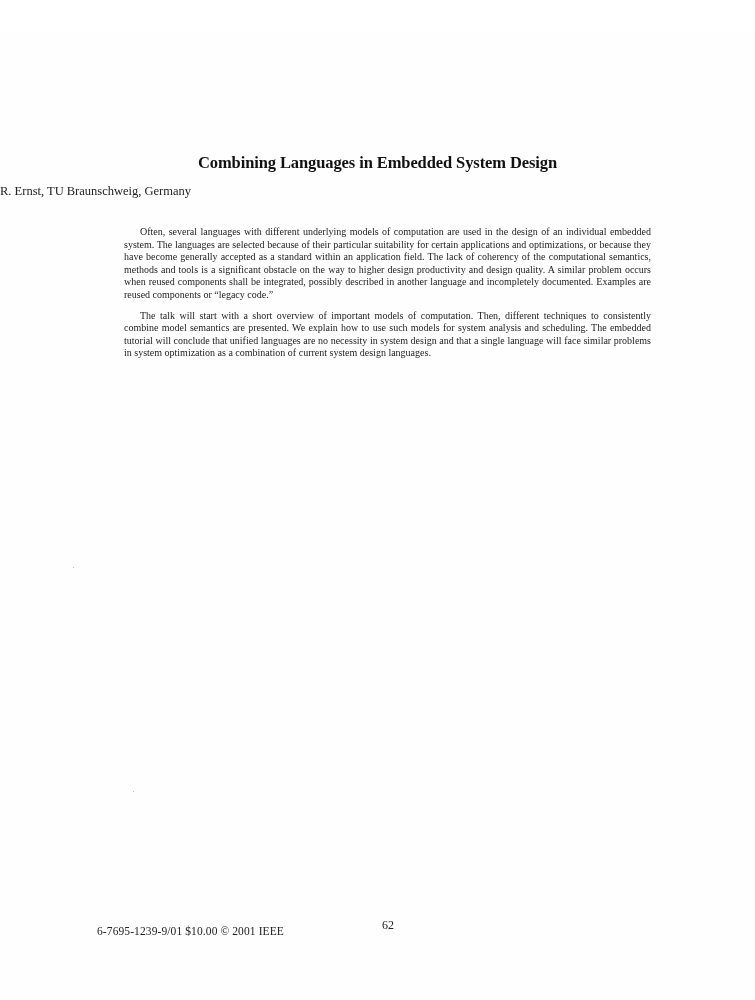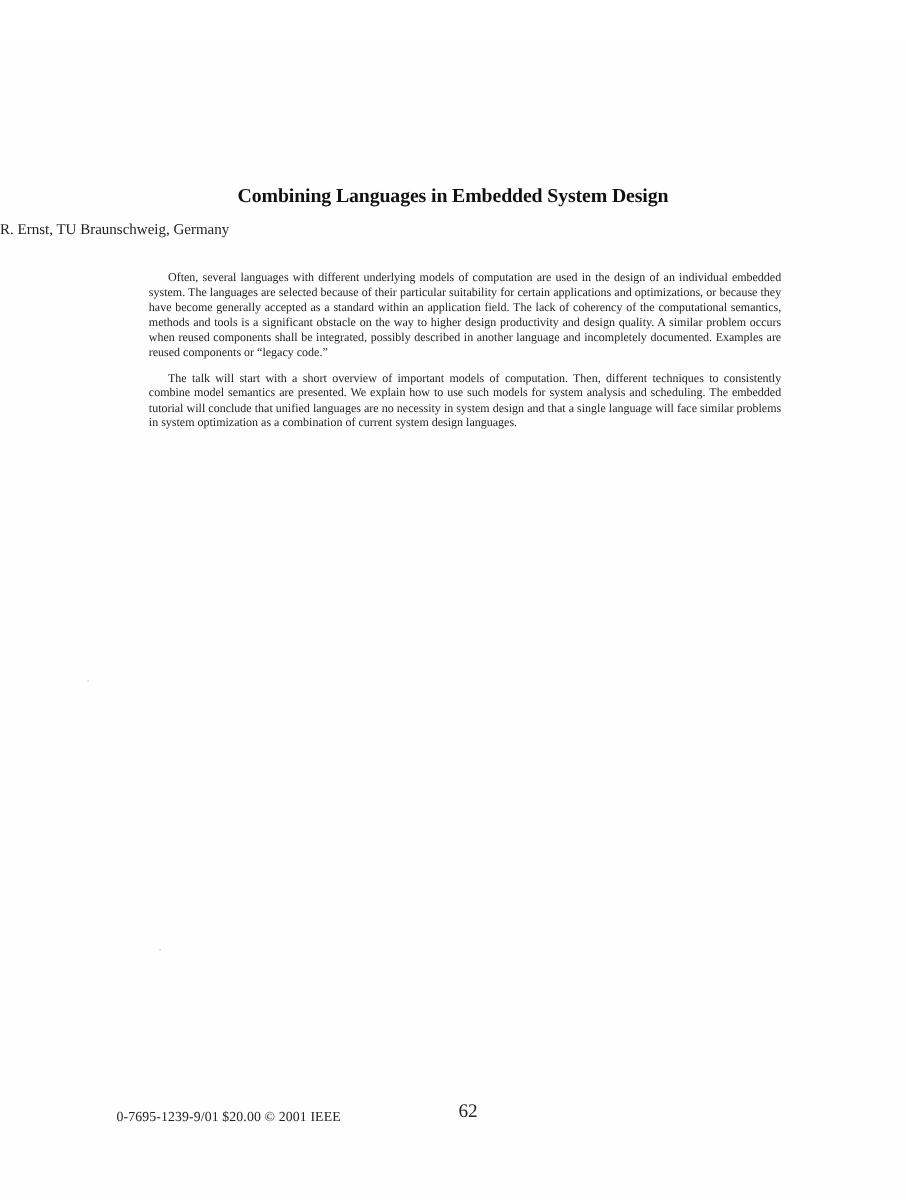--- a/index.html
+++ b/index.html
@@ -52,21 +52,21 @@
     }
     .abstract p {
       margin: 0 0 8px 0;
       text-indent: 16px;
       text-align: justify;
     }
     .page-number {
       position: absolute;
       top: 886px;
       left: 382px;
-      font-size: 16px;
+      font-size: 12px;
       color: #222;
     }
     .copyright {
       position: absolute;
       top: 893px;
       left: 97px;
       font-size: 11.5px;
       color: #222;
       letter-spacing: 0.1px;
     }
@@ -86,14 +86,14 @@
 
   <div class="abstract">
     <p>Often, several languages with different underlying models of computation are used in the design of an individual embedded system. The languages are selected because of their particular suitability for certain applications and optimizations, or because they have become generally accepted as a standard within an application field. The lack of coherency of the computational semantics, methods and tools is a significant obstacle on the way to higher design productivity and design quality. A similar problem occurs when reused components shall be integrated, possibly described in another language and incompletely documented. Examples are reused components or “legacy code.”</p>
     <p>The talk will start with a short overview of important models of computation. Then, different techniques to consistently combine model semantics are presented. We explain how to use such models for system analysis and scheduling. The embedded tutorial will conclude that unified languages are no necessity in system design and that a single language will face similar problems in system optimization as a combination of current system design languages.</p>
   </div>
 
   <div class="speck" style="top:535px; left:73px;"></div>
   <div class="speck" style="top:759px; left:133px;"></div>
 
   <div class="page-number">62</div>
-  <div class="copyright">0-7695-1239-9/01 $20.00 © 2001 IEEE</div>
+  <div class="copyright">6-7695-1239-9/01 $10.00 © 2001 IEEE</div>
 </div>
 
 </body></html>

